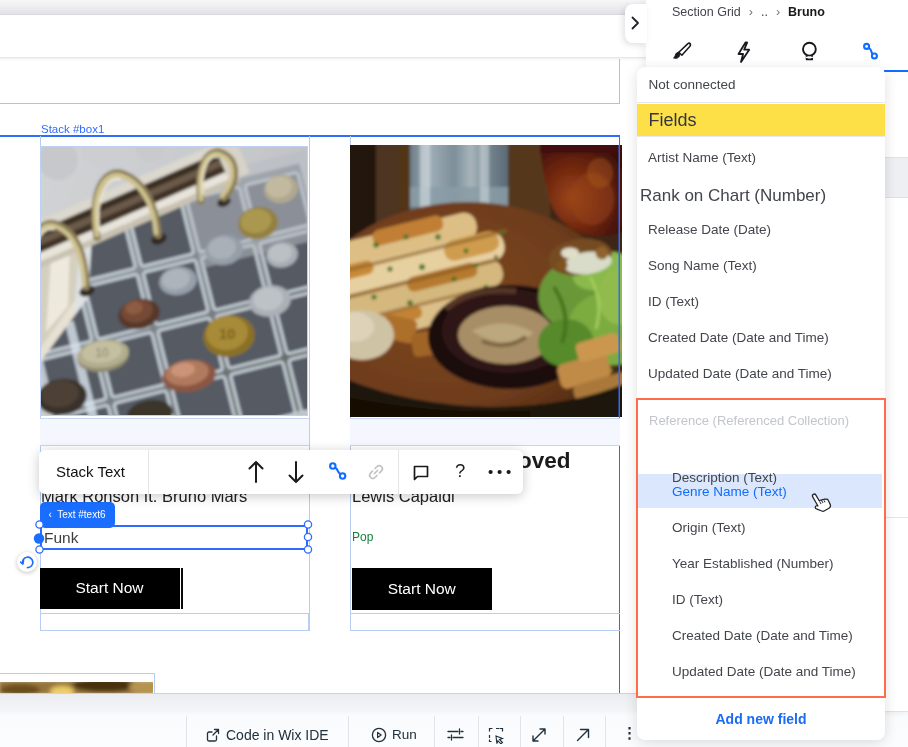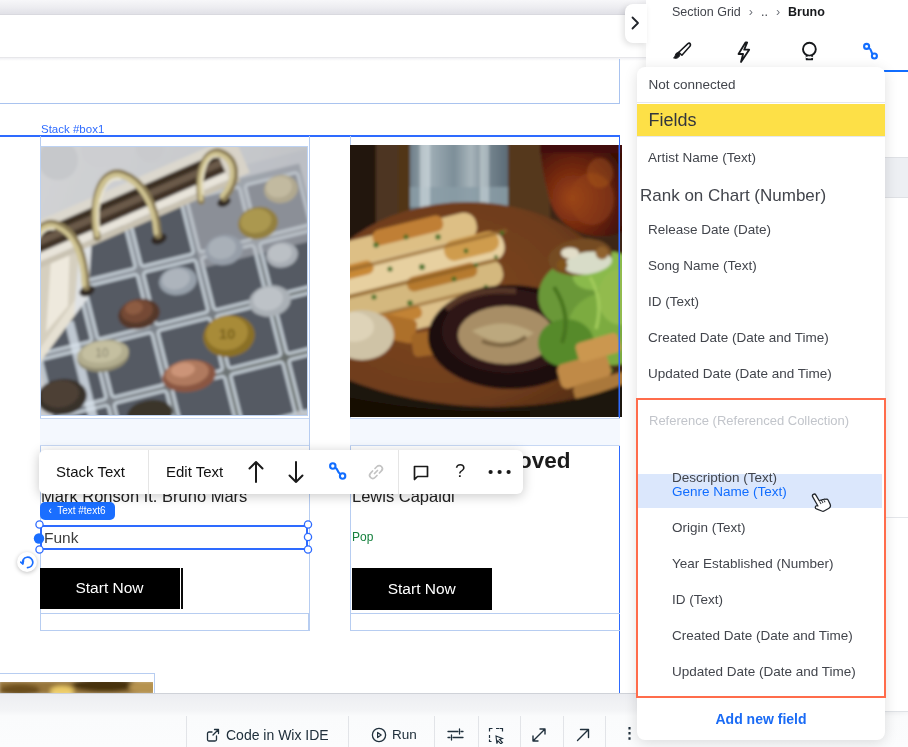--- a/index.html
+++ b/index.html
@@ -284,21 +284,21 @@
   <div class="abs" style="left:518px;top:448px;font-size:22.5px;font-weight:bold;color:#1b1b1b;">oved</div>
   <div class="abs" style="left:352px;top:529.5px;font-size:12px;color:#15803d;">Pop</div>
 
   <div class="abs" style="left:39.5px;top:567.5px;width:140px;height:41px;background:#000;color:#fff;font-size:15.5px;display:flex;align-items:center;justify-content:center;">Start Now</div>
   <div class="abs" style="left:181px;top:567.5px;width:2px;height:41px;background:#0a0a0a;"></div>
   <div class="abs" style="left:351.5px;top:568px;width:140.5px;height:42px;background:#000;color:#fff;font-size:15.5px;display:flex;align-items:center;justify-content:center;">Start Now</div>
 
   <div class="abs" style="left:39.5px;top:525px;width:268.5px;height:25px;border:2px solid #2e6bff;background:#fff;"></div>
   <div class="abs" style="left:44px;top:529px;font-size:15.5px;color:#3c3c3c;">Funk</div>
 
-  <div class="abs" style="left:39.5px;top:501.5px;width:75px;height:18px;background:#1a6eff;border-radius:5px;color:#fff;font-size:10px;display:flex;align-items:center;justify-content:center;">‹&nbsp; Text #text6</div>
+  <div class="abs" style="left:39.5px;top:501.5px;width:75px;height:26px;background:#1a6eff;border-radius:5px;color:#fff;font-size:10px;display:flex;align-items:center;justify-content:center;">‹&nbsp; Text #text6</div>
 
   <svg class="abs" style="left:30px;top:516px;" width="290" height="45" viewBox="0 0 290 45">
     <g fill="#fff" stroke="#2e6bff" stroke-width="1.3">
       <circle cx="9.5" cy="8.5" r="3.6"></circle>
       <circle cx="278" cy="8.5" r="3.6"></circle>
       <circle cx="9.5" cy="33.5" r="3.6"></circle>
       <circle cx="278" cy="33.5" r="3.6"></circle>
       <circle cx="278" cy="21" r="3.6"></circle>
     </g>
     <circle cx="9" cy="22.5" r="5.2" fill="#1a6eff"></circle>
@@ -306,21 +306,20 @@
 
   <div class="abs" style="left:17px;top:552px;width:20px;height:20px;background:#fff;border-radius:50%;box-shadow:0 1px 4px rgba(0,0,0,0.25);"></div>
   <svg class="abs" style="left:19.5px;top:554.5px;" width="15" height="15" viewBox="0 0 15 15">
     <path d="M 2.6 8.6 A 5.2 5.2 0 1 1 7.5 12.6" fill="none" stroke="#1a6eff" stroke-width="1.7" stroke-linecap="round"></path>
     <path d="M 0.6 7.2 L 2.8 8.9 L 3.5 5.9" fill="none" stroke="#1a6eff" stroke-width="1.7" stroke-linejoin="round" stroke-linecap="round"></path>
   </svg>
 
   <div class="abs" style="left:39px;top:450px;width:483.5px;height:43.5px;background:#fff;border-radius:6px;box-shadow:0 2px 12px rgba(0,0,0,0.22);"></div>
   <div class="abs" style="left:56px;top:450px;width:92px;height:43.5px;display:flex;align-items:center;font-size:15px;color:#111;">Stack Text</div>
   <div class="abs" style="left:148px;top:450px;width:1px;height:43.5px;background:#e5e5e5;"></div>
-  <div class="abs" style="left:166px;top:450px;width:70px;height:43.5px;display:flex;align-items:center;font-size:15px;color:#111;">Edit Text</div>
   <svg class="abs" style="left:246px;top:459px;" width="100" height="26" viewBox="0 0 100 26">
     <g stroke="#1a1a1a" stroke-width="2" fill="none" stroke-linecap="round" stroke-linejoin="round">
       <path d="M10 23 V 3 M3.5 9.5 L10 3 L16.5 9.5"></path>
       <path d="M50 3 V 23 M43.5 16.5 L50 23 L56.5 16.5"></path>
     </g>
   </svg>
   <svg class="abs" style="left:328px;top:461px;" width="20" height="20" viewBox="0 0 20 20">
     <g stroke="#116dff" stroke-width="2.1" fill="none">
       <circle cx="4.8" cy="5" r="2.7"></circle>
       <circle cx="14.6" cy="15" r="2.7"></circle>

